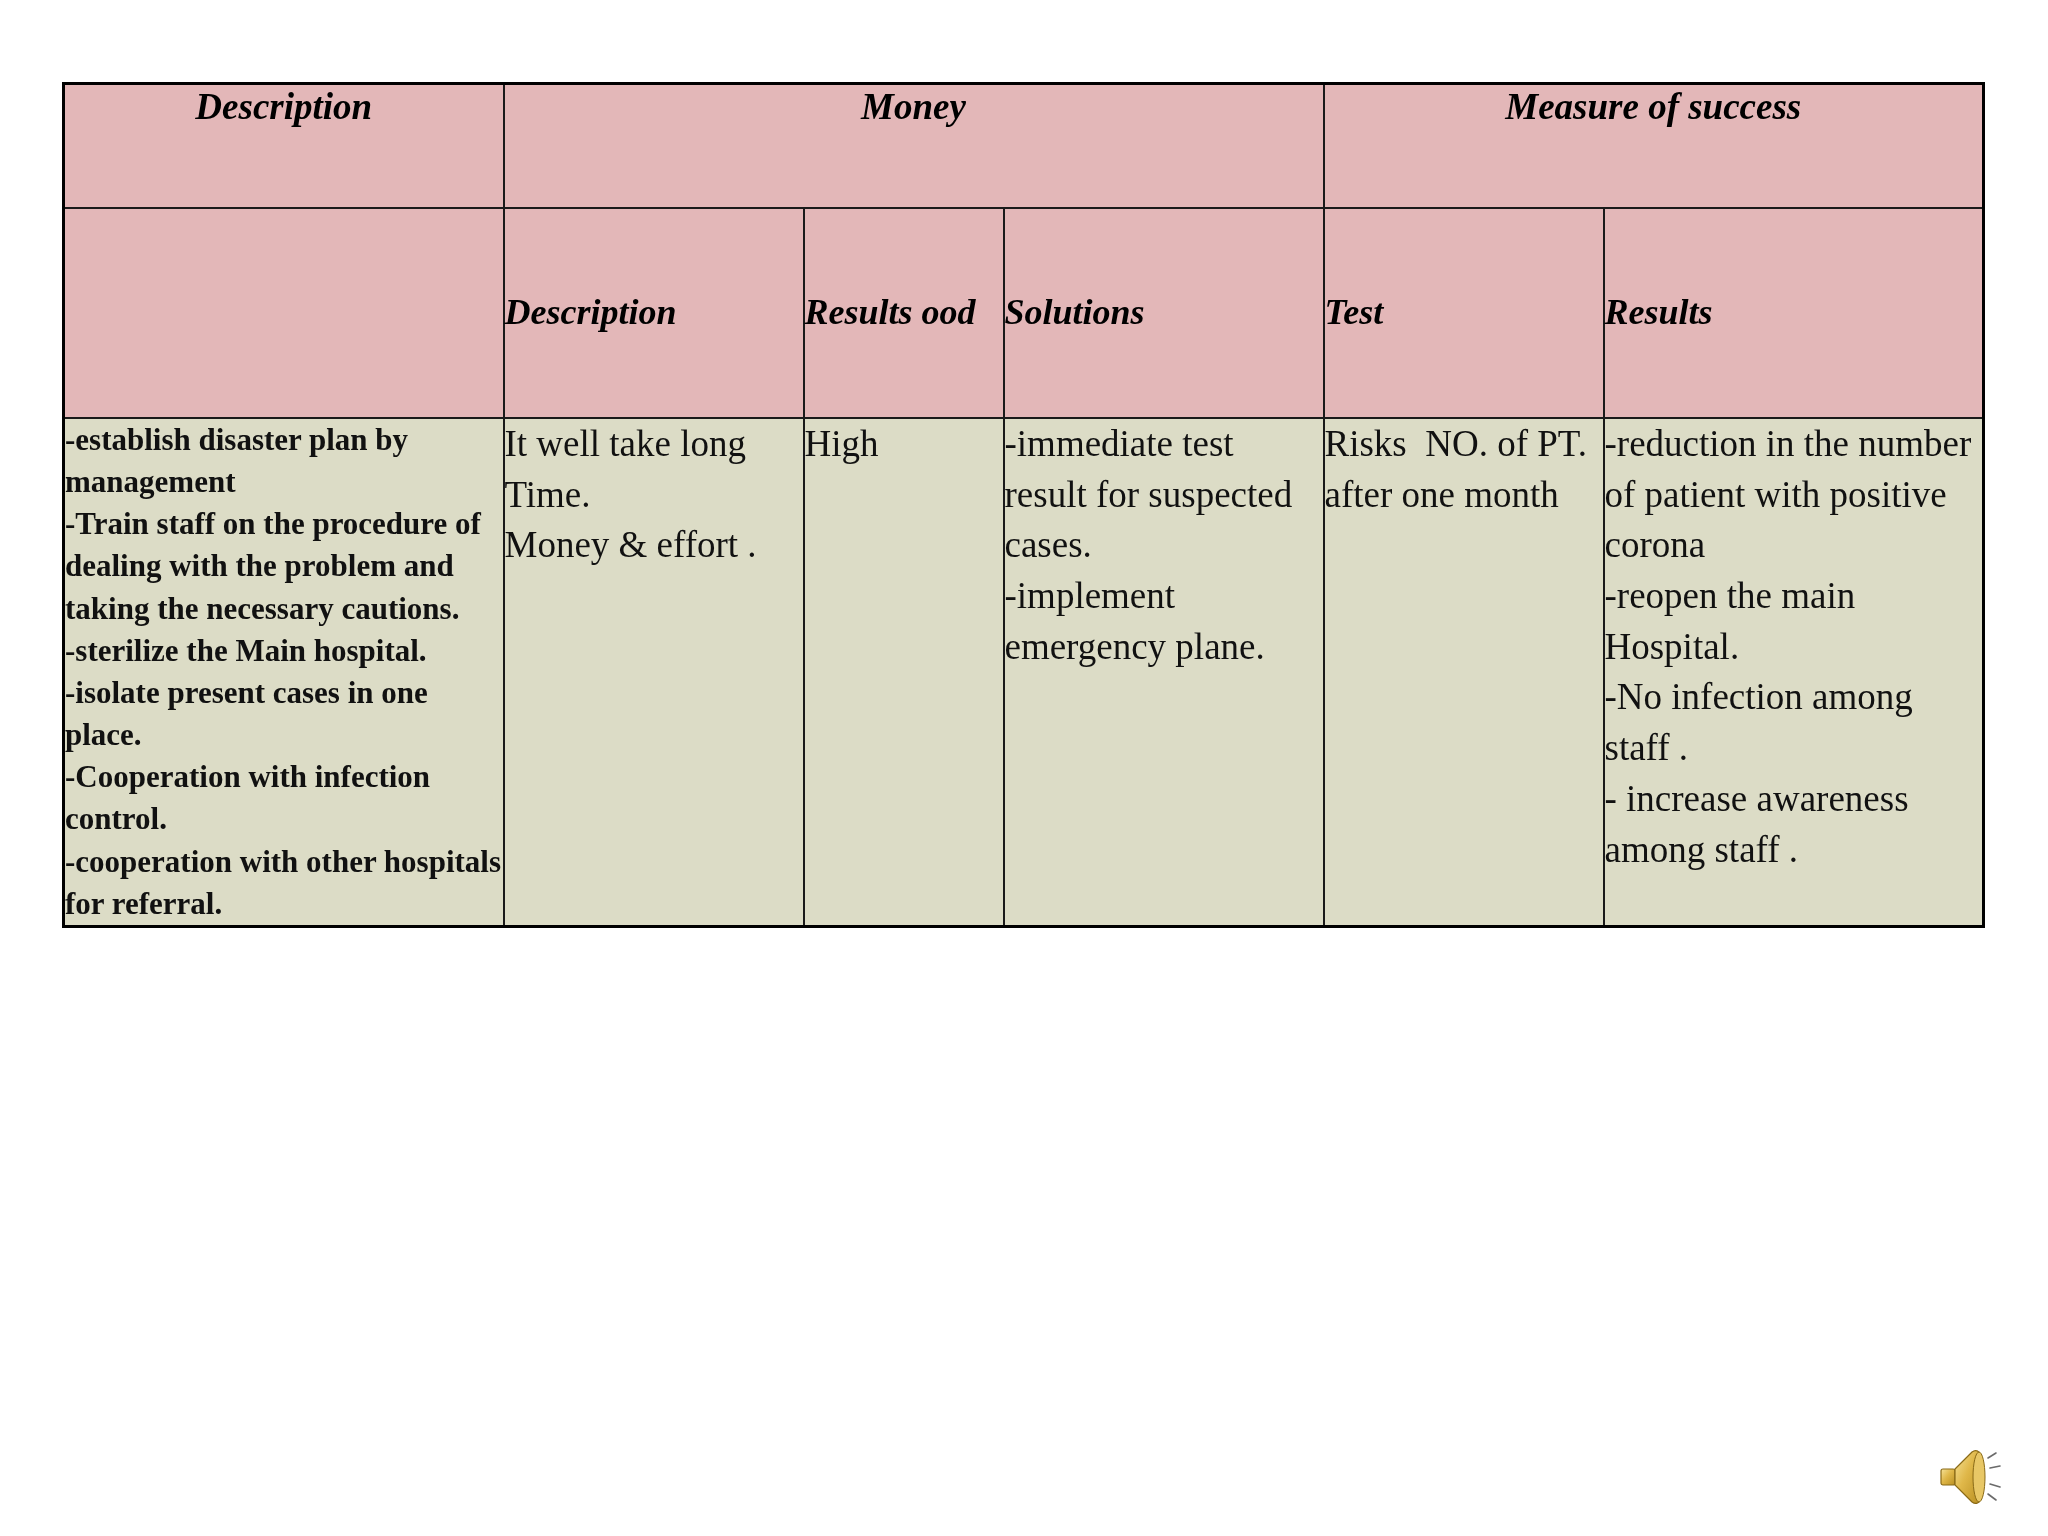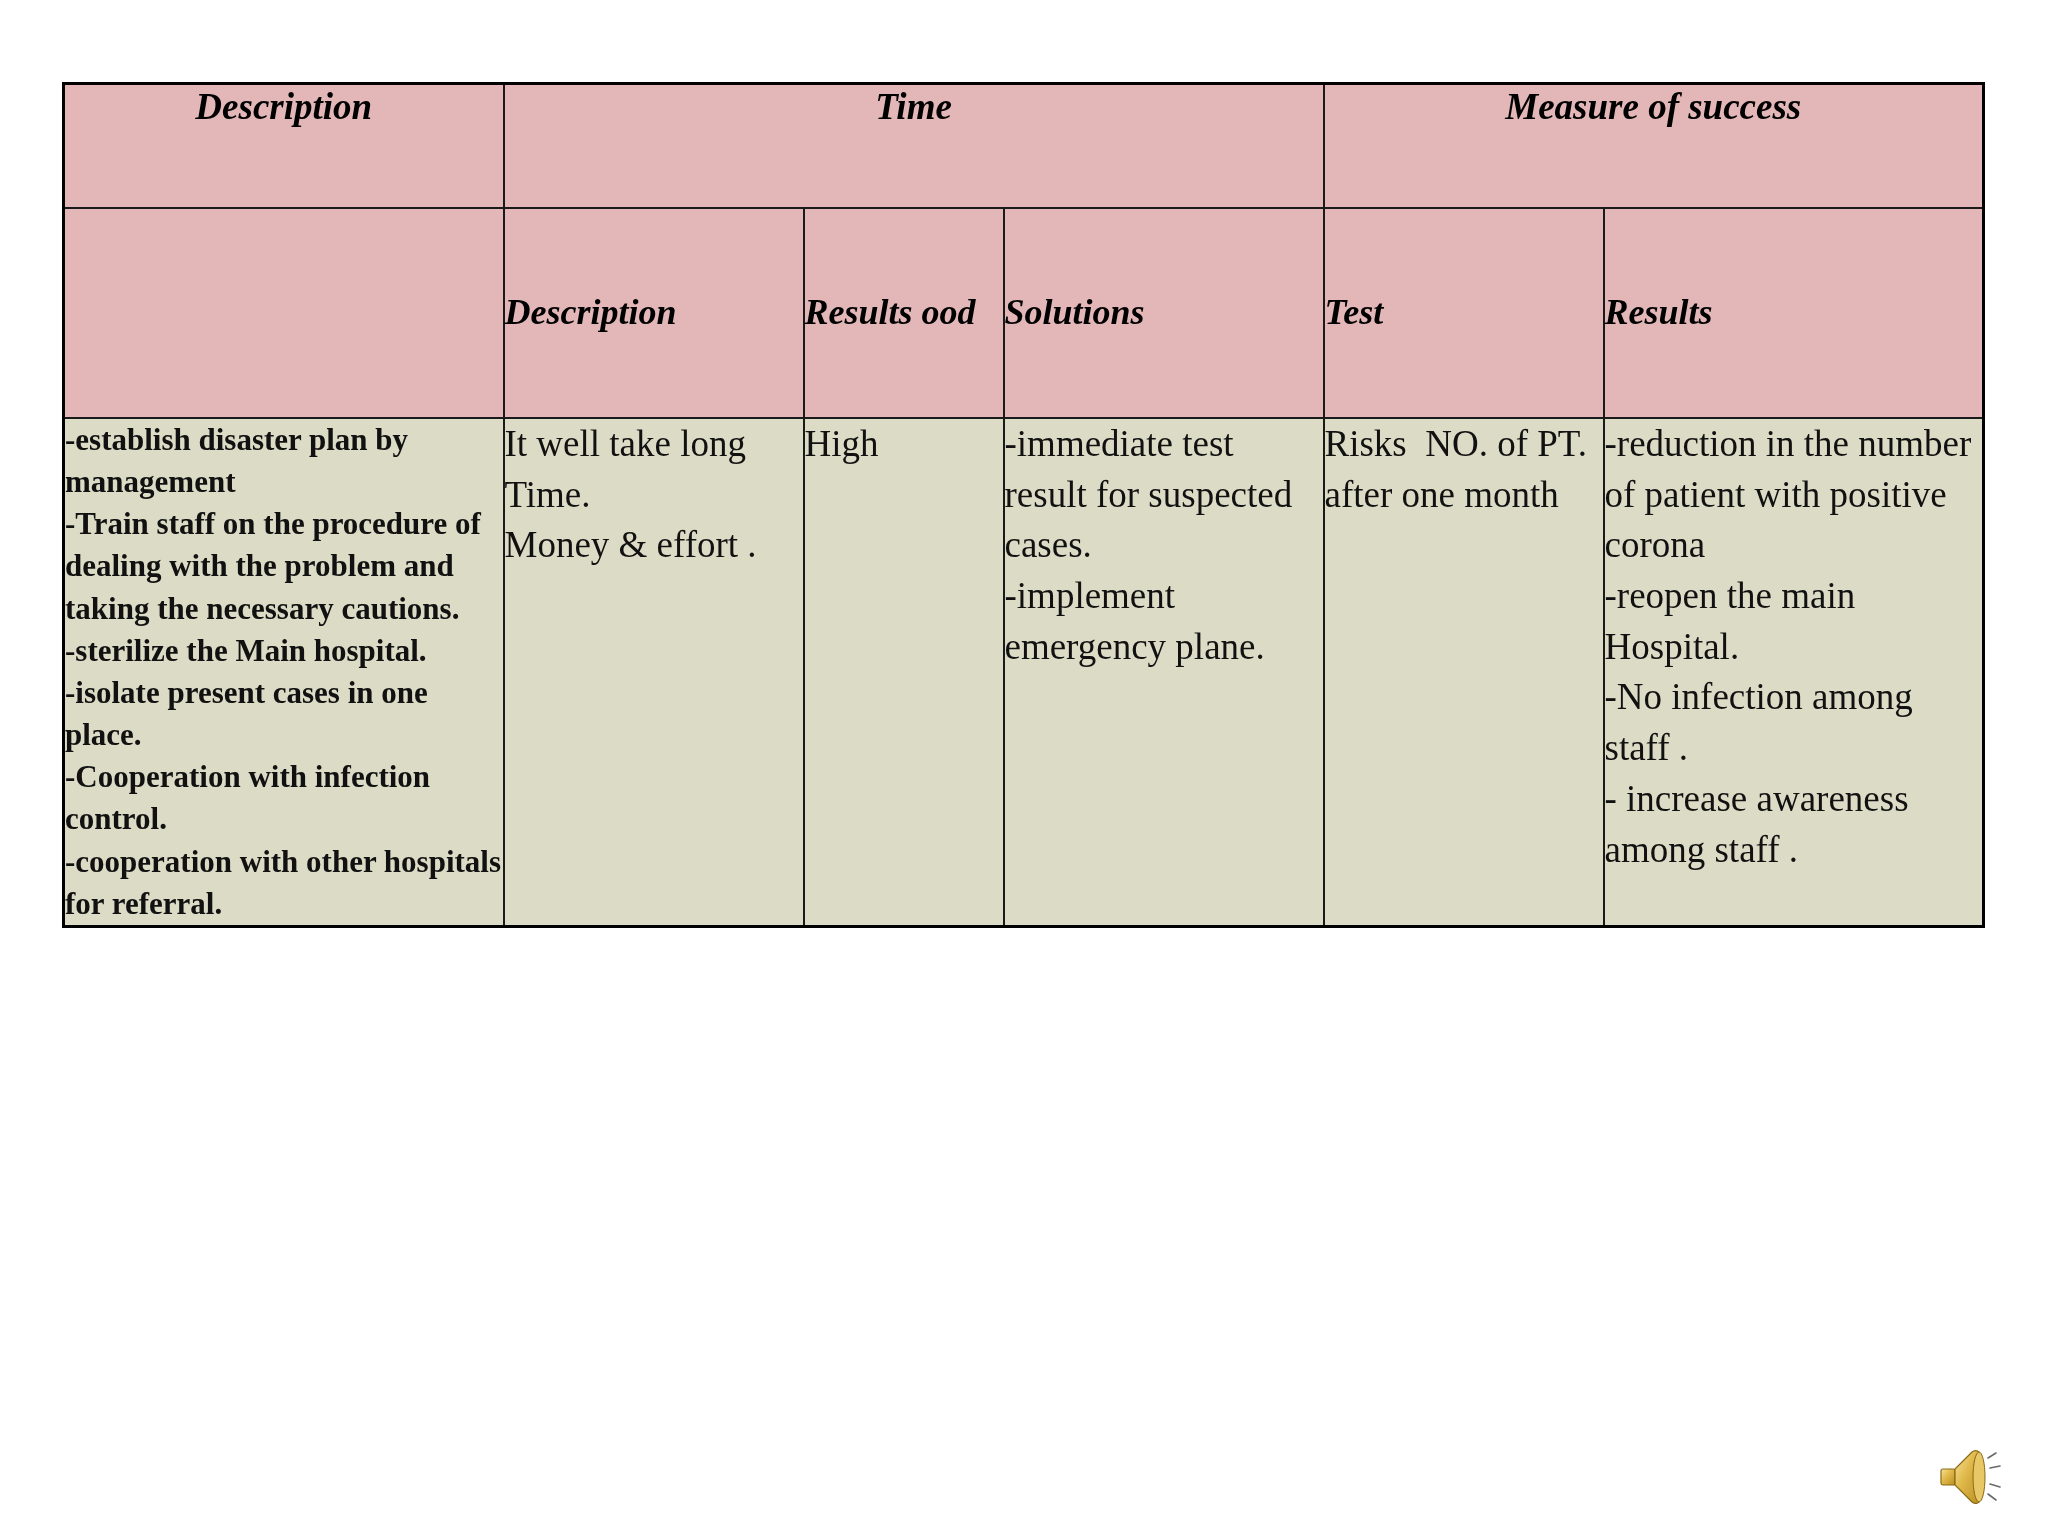--- a/index.html
+++ b/index.html
@@ -122,21 +122,21 @@
         <col style="width:320px">
         <col style="width:280px">
         <col style="width:380px">
       </colgroup>
 
       <tbody>
 
 
         <tr>
           <td class="hdr grp-cell">Description</td>
-          <td class="hdr grp-cell" colspan="3">Time</td>
+          <td class="hdr grp-cell" colspan="3">Money</td>
           <td class="hdr grp-cell" colspan="2">Measure of success</td>
         </tr>
 
         <tr>
           <td class="sub-cell sub-blank"></td>
           <td class="sub-cell">Description</td>
           <td class="sub-cell">Results ood</td>
           <td class="sub-cell">Solutions</td>
           <td class="sub-cell">Test</td>
           <td class="sub-cell">Results</td>

